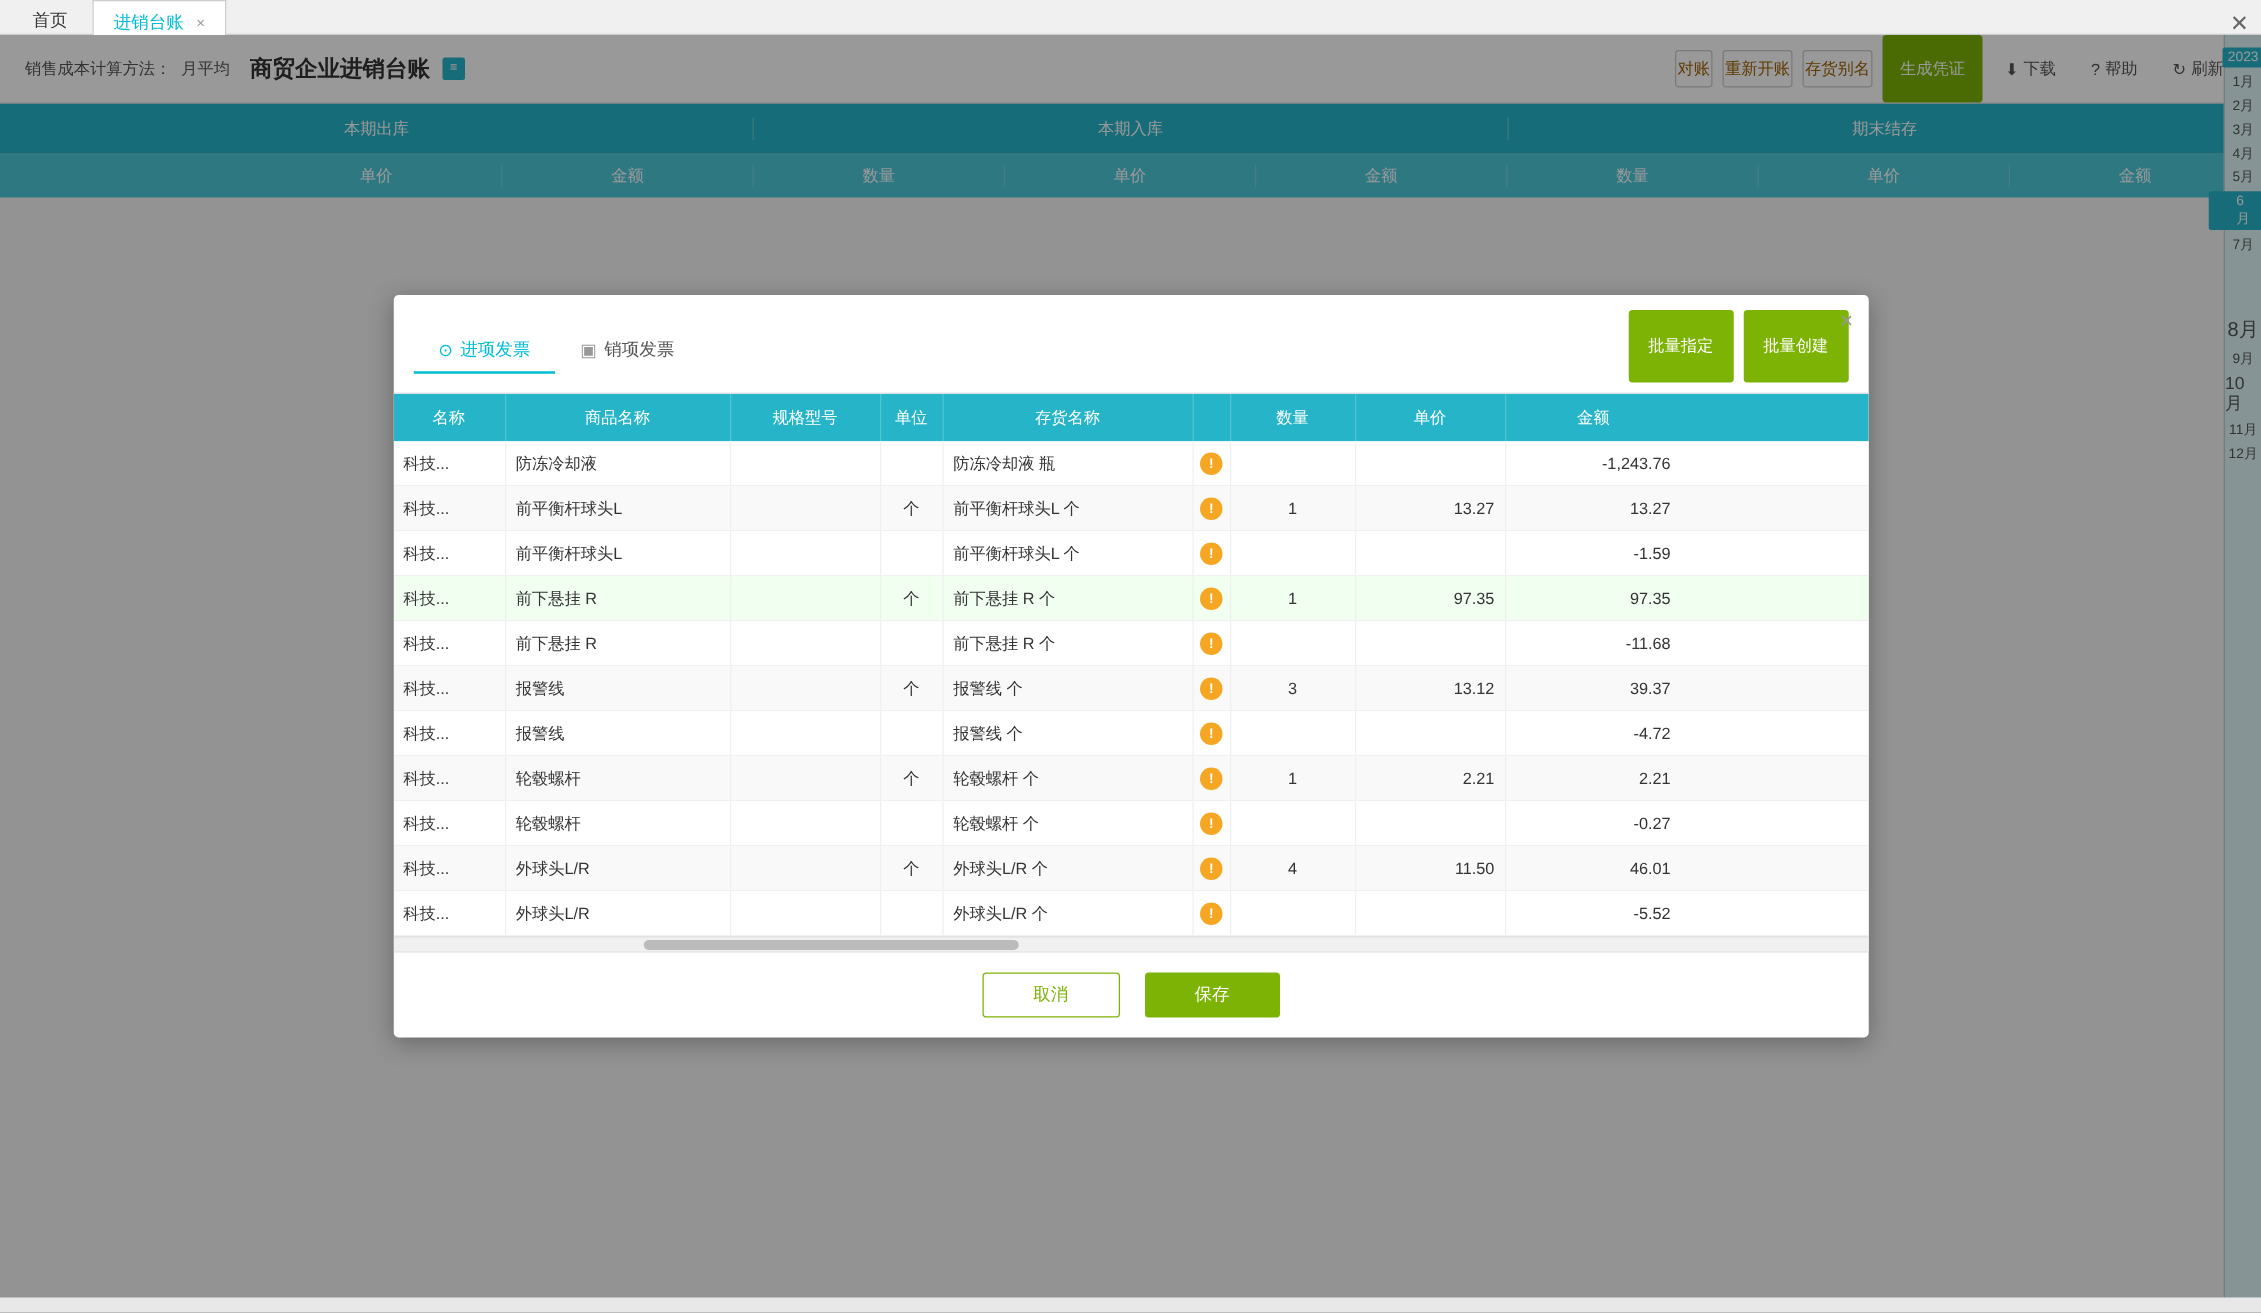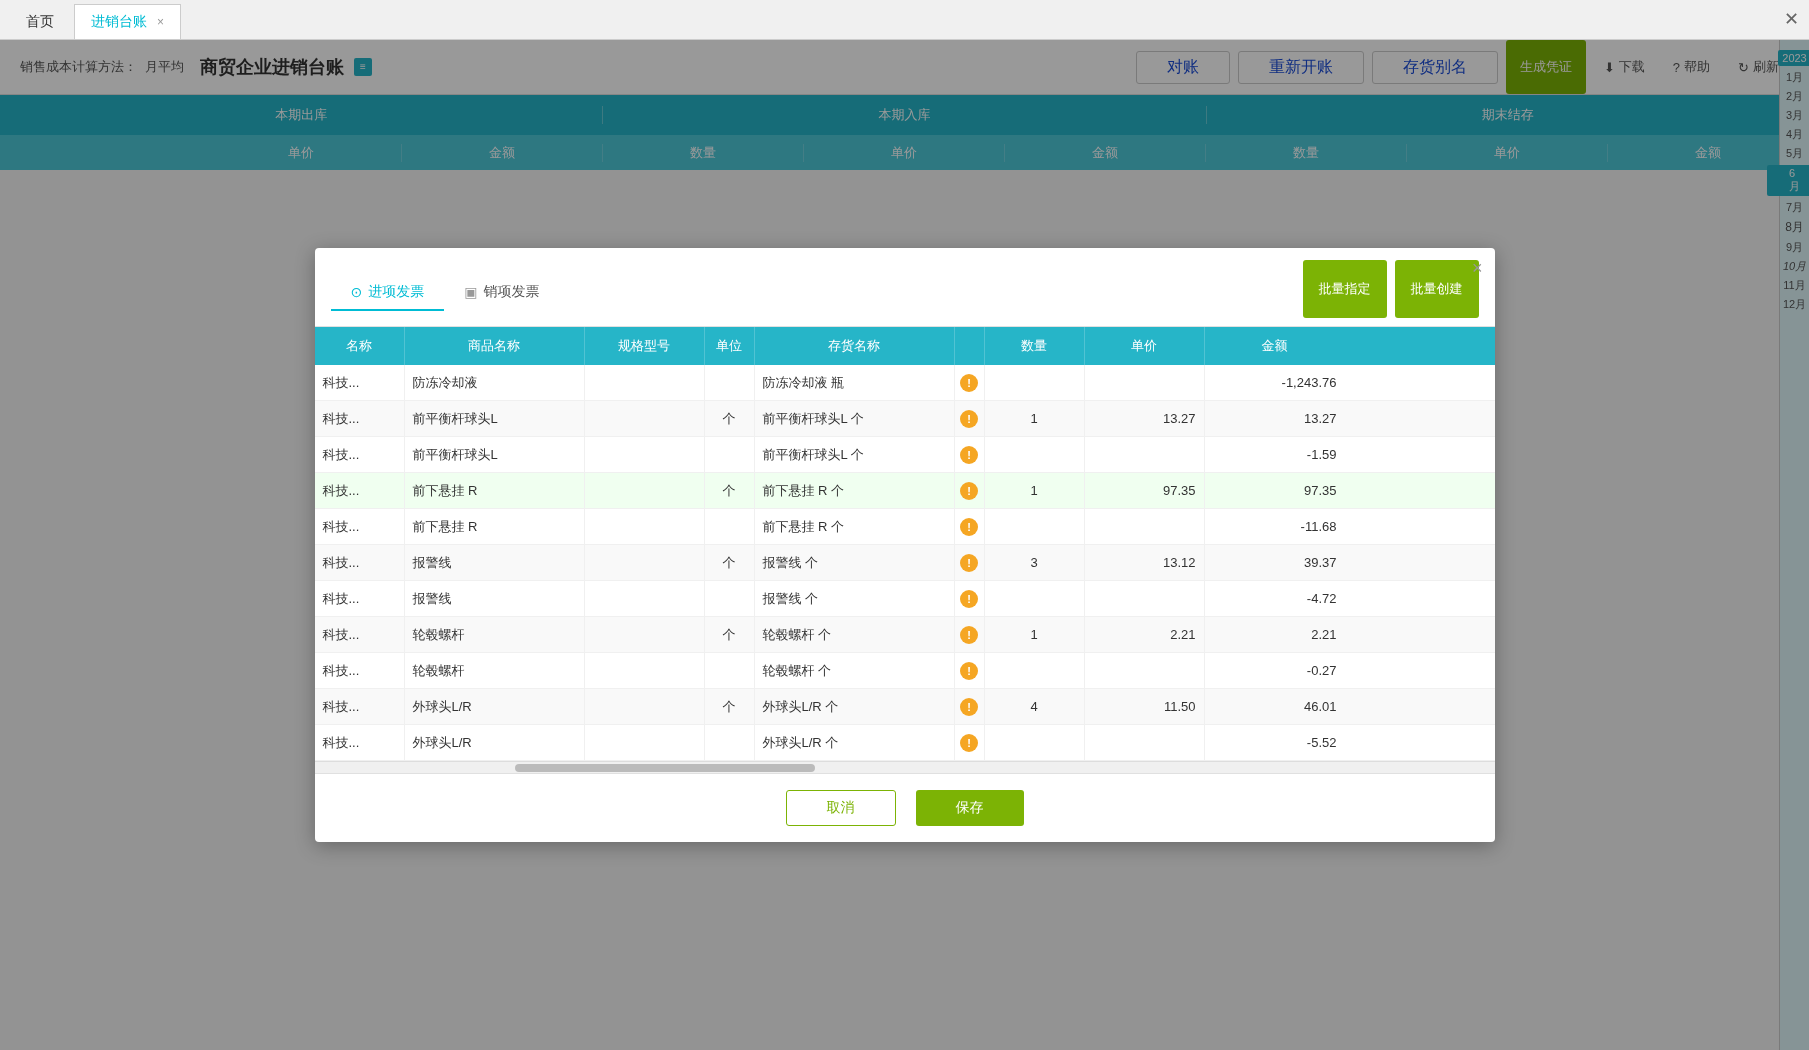--- a/index.html
+++ b/index.html
@@ -1,23 +1,23 @@
 <!DOCTYPE html>
 <html><head>
   <meta charset="utf-8">
   <style>
     * { box-sizing: border-box; margin: 0; padding: 0; font-family: 'Microsoft YaHei', Arial, sans-serif; }
     body { background: #e8e8e8; width: 1809px; height: 1050px; overflow: hidden; position: relative; }
 
     
     .tab-bar {
       background: #f0f0f0;
-      height: 40px;
-      display: flex;
-      align-items: flex-end;
+      height: 28px;
+      display: flex;
+      align-items: flex-start;
       border-bottom: 1px solid #ccc;
       padding: 0 10px;
       position: relative;
     }
     .tab-home {
       padding: 8px 16px;
       color: #333;
       font-size: 14px;
       cursor: pointer;
     }
@@ -83,24 +83,24 @@
       padding-left: 16px;
     }
     .toolbar-right {
       display: flex;
       align-items: center;
       gap: 8px;
     }
     .btn-outline {
       border: 1px solid #ccc;
       background: #fff;
-      padding: 5px 30px;
+      padding: 5px 1px;
       border-radius: 3px;
-      font-size: 16px;
-      color: #1d4ed8;
+      font-size: 13px;
+      color: #a16207;
       cursor: pointer;
     }
     .btn-green {
       background: #7cb305;
       border: none;
       padding: 18px 14px;
       border-radius: 3px;
       font-size: 13px;
       color: #fff;
       cursor: pointer;
@@ -633,20 +633,20 @@
 
   <div class="right-sidebar">
     <div class="year-badge">2023</div>
     <span style="font-size:11px; color:#555; cursor:pointer;">1月</span>
     <span style="font-size:11px; color:#555; cursor:pointer;">2月</span>
     <span style="font-size:11px; color:#555; cursor:pointer;">3月</span>
     <span style="font-size:11px; color:#555; cursor:pointer;">4月</span>
     <span style="font-size:11px; color:#555; cursor:pointer;">5月</span>
     <span style="font-size:11px; color:#fff; cursor:pointer; background:#26b5c8; padding:2px 22px; border-radius:2px;">6月</span>
     <span style="font-size:11px; color:#555; cursor:pointer;">7月</span>
-    <span style="font-size:12px; color:#555; cursor:pointer;">8月</span>
+    <span style="font-size:16px; color:#555; cursor:pointer;margin-top:47px;">8月</span>
     <span style="font-size:11px; color:#555; cursor:pointer;">9月</span>
-    <span style="font-size:11px; color:#555; cursor:pointer;font-style:italic;">10月</span>
+    <span style="font-size:14px; color:#555; cursor:pointer;">10月</span>
     <span style="font-size:11px; color:#555; cursor:pointer;">11月</span>
     <span style="font-size:11px; color:#555; cursor:pointer;">12月</span>
   </div>
 
 </div>
 
 </body></html>

